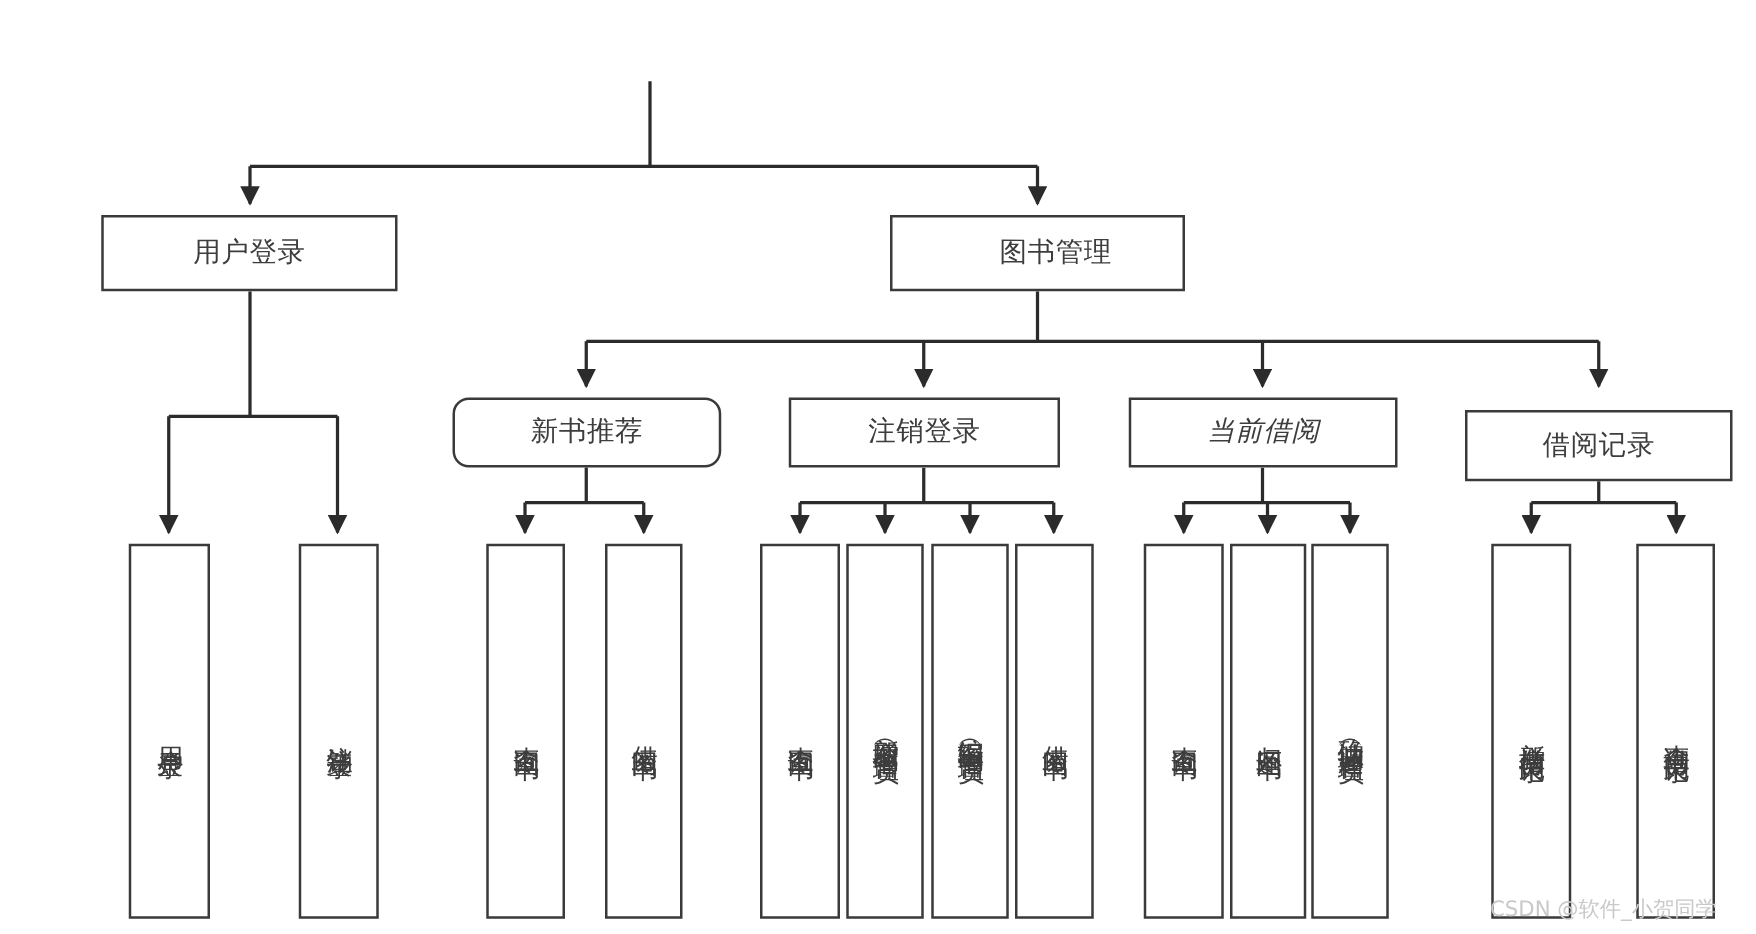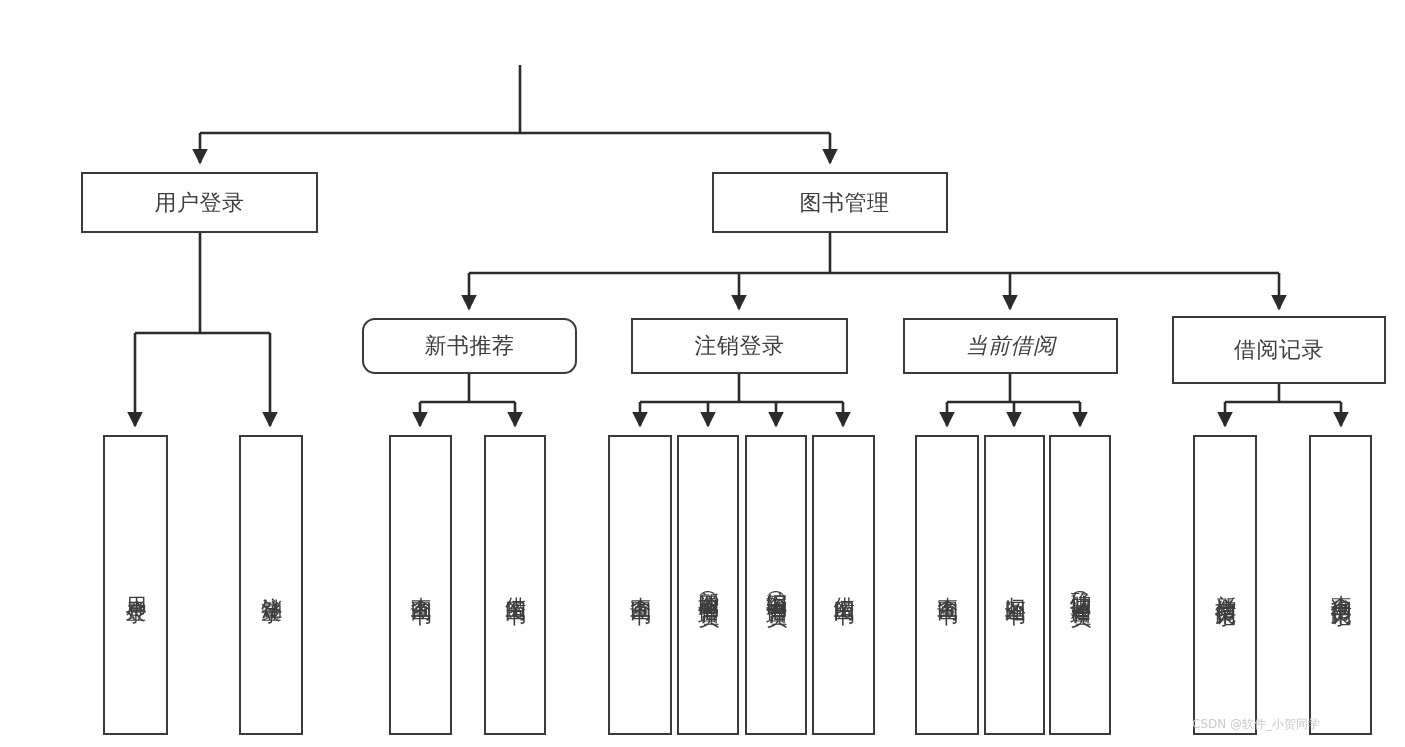--- a/index.html
+++ b/index.html
@@ -63,21 +63,21 @@
     font-size: 21px;
     line-height: 1.02;
     letter-spacing: 2.5px;
     white-space: nowrap;
     max-height: 100%;
   }
   .watermark {
     position: absolute;
     left: 1192px;
     top: 716px;
-    font-size: 12px;
+    font-size: 17px;
     color: #c9c9c9;
     white-space: nowrap;
     z-index: 5;
     font-family: "DejaVu Sans", "Liberation Sans", sans-serif;
   }
 </style>
 </head>
 <body>
 
 <div id="canvas">
@@ -149,21 +149,21 @@
   </div>
 
   <div class="node horiz" style="left:631px; top:318px; width:217px; height:56px;">
     <span class="lbl">注销登录</span>
   </div>
 
   <div class="node horiz" style="left:903px; top:318px; width:215px; height:56px;font-style:italic;">
     <span class="lbl">当前借阅</span>
   </div>
 
-  <div class="node horiz" style="left:1172px; top:316px; width:214px; height:68px;">
+  <div class="node horiz" style="left:1172px; top:328px; width:214px; height:57px;">
     <span class="lbl">借阅记录</span>
   </div>
 
   <div class="node vert" style="left:103px; top:435px; width:65px; height:300px;">
     <span class="lbl">用户登录</span>
   </div>
 
   <div class="node vert" style="left:239px; top:435px; width:64px; height:300px;">
     <span class="lbl">注销登录</span>
   </div>

